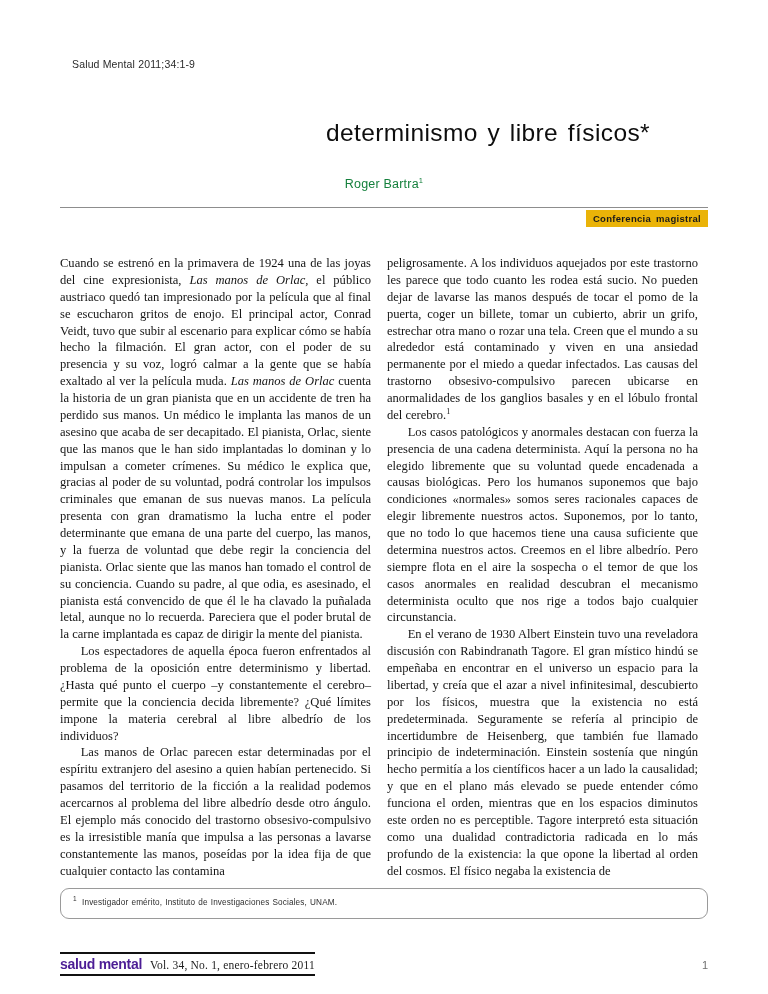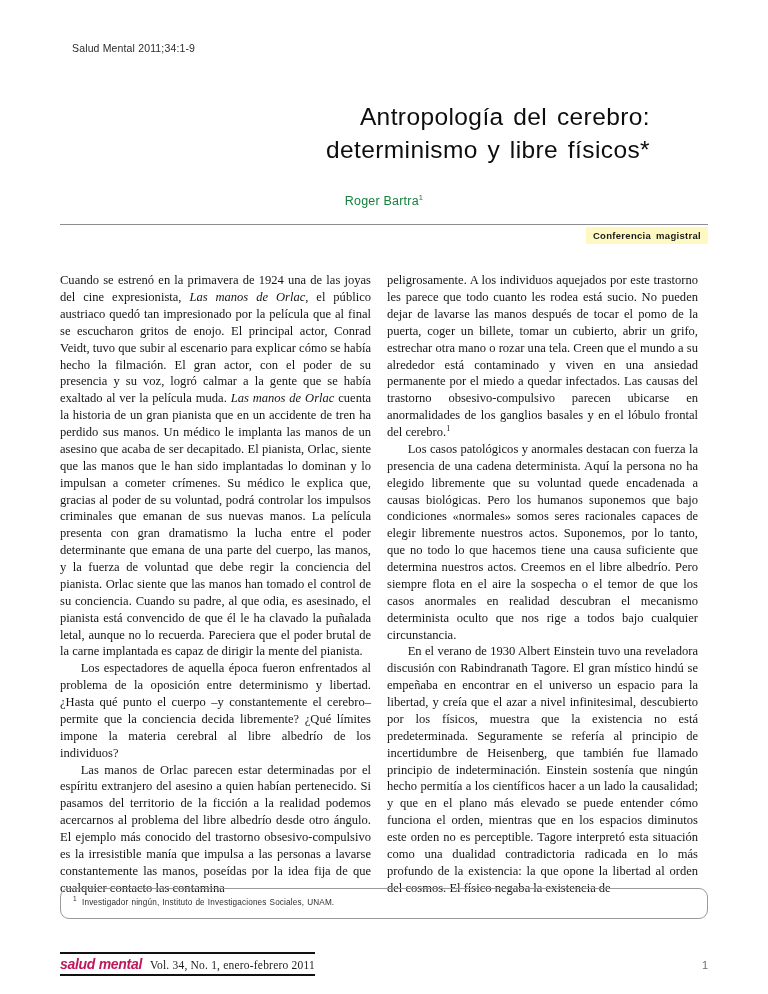--- a/index.html
+++ b/index.html
@@ -12,21 +12,21 @@
     height: 994px;
     font-family: "Liberation Serif", serif;
     color: #000000;
     position: relative;
     overflow: hidden;
   }
   .page {
     width: 768px;
     height: 994px;
     box-sizing: border-box;
-    padding: 0 60px;
+    padding: 16px 60px;
     position: relative;
   }
 
   
   .running-head {
     font-family: "Liberation Sans", sans-serif;
     font-size: 10.5px;
     color: #2b2b2b;
     letter-spacing: 0.15px;
     padding-top: 42px;
@@ -69,21 +69,21 @@
     margin: 16px 0 0 0;
     height: 0;
   }
 
   .badge-row {
     display: flex;
     justify-content: flex-end;
     margin-top: 2px;
   }
   .badge {
-    background: #fef9c3;
+    background: #eab308;
     font-family: "Liberation Sans", sans-serif;
     font-size: 9.5px;
     font-weight: 700;
     color: #1a1a1a;
     padding: 3px 7px 3px 7px;
     letter-spacing: 0.3px;
     word-spacing: 2px;
   }
 
   
@@ -159,23 +159,22 @@
     border-top: 2px solid #111;
     border-bottom: 2px solid #111;
     padding: 2px 0 2px 0;
     display: flex;
     align-items: baseline;
     gap: 8px;
   }
   .brand {
     font-family: "Liberation Sans", sans-serif;
     font-weight: 700;
-    font-style: italic;
     font-size: 14px;
-    color: #be185d;
+    color: #4c1d95;
     letter-spacing: -0.3px;
   }
   .issue {
     font-family: Liberation Serif, serif;
     font-size: 11.5px;
     color: #1c1c1c;
     letter-spacing: 0.2px;
   }
   .page-number {
     font-family: "Liberation Sans", sans-serif;
@@ -184,21 +183,20 @@
   }
 </style>
 </head>
 <body>
 
 <div class="page">
 
   <div class="running-head">Salud Mental 2011;34:1-9</div>
 
   <div class="title-block">
-    <div class="title-line">Antropología del cerebro:</div>
     <div class="title-line">determinismo y libre físicos*</div>
   </div>
 
   <div class="author"><span>Roger Bartra</span><sup>1</sup></div>
 
   <hr class="rule">
 
   <div class="badge-row">
     <div class="badge">Conferencia magistral</div>
   </div>
@@ -213,21 +211,21 @@
 
     <div class="column">
       <p class="no-indent"><span>peligrosamente. A los individuos aquejados por este trastorno les parece que todo cuanto les rodea está sucio. No pueden dejar de lavarse las manos después de tocar el pomo de la puerta, coger un billete, tomar un cubierto, abrir un grifo, estrechar otra mano o rozar una tela. Creen que el mundo a su alrededor está contaminado y viven en una ansiedad permanente por el miedo a quedar infectados. Las causas del trastorno obsesivo-compulsivo parecen ubicarse en anormalidades de los ganglios basales y en el lóbulo frontal del cerebro.</span><sup>1</sup></p>
       <p>Los casos patológicos y anormales destacan con fuerza la presencia de una cadena determinista. Aquí la persona no ha elegido libremente que su voluntad quede encadenada a causas biológicas. Pero los humanos suponemos que bajo condiciones «normales» somos seres racionales capaces de elegir libremente nuestros actos. Suponemos, por lo tanto, que no todo lo que hacemos tiene una causa suficiente que determina nuestros actos. Creemos en el libre albedrío. Pero siempre flota en el aire la sospecha o el temor de que los casos anormales en realidad descubran el mecanismo determinista oculto que nos rige a todos bajo cualquier circunstancia.</p>
       <p>En el verano de 1930 Albert Einstein tuvo una reveladora discusión con Rabindranath Tagore. El gran místico hindú se empeñaba en encontrar en el universo un espacio para la libertad, y creía que el azar a nivel infinitesimal, descubierto por los físicos, muestra que la existencia no está predeterminada. Seguramente se refería al principio de incertidumbre de Heisenberg, que también fue llamado principio de indeterminación. Einstein sostenía que ningún hecho permitía a los científicos hacer a un lado la causalidad; y que en el plano más elevado se puede entender cómo funciona el orden, mientras que en los espacios diminutos este orden no es perceptible. Tagore interpretó esta situación como una dualidad contradictoria radicada en lo más profundo de la existencia: la que opone la libertad al orden del cosmos. El físico negaba la existencia de</p>
     </div>
 
   </div>
 
   <div class="footnotes">
-    <div class="footnote"><sup class="marker">1</sup><span>Investigador ningún, Instituto de Investigaciones Sociales, UNAM.</span></div>
+    <div class="footnote"><sup class="marker">1</sup><span>Investigador emérito, Instituto de Investigaciones Sociales, UNAM.</span></div>
   </div>
 
   <div class="footer">
     <div class="footer-left">
       <span class="brand">salud mental</span>
       <span class="issue">Vol. 34, No. 1, enero-febrero 2011</span>
     </div>
     <div class="page-number">1</div>
   </div>
 

